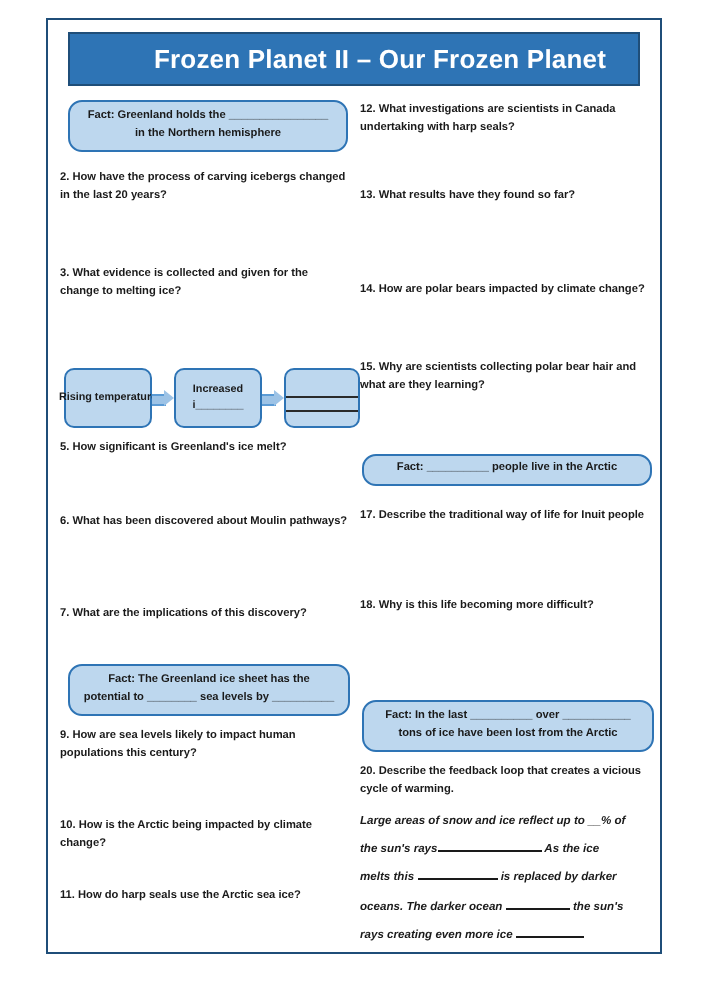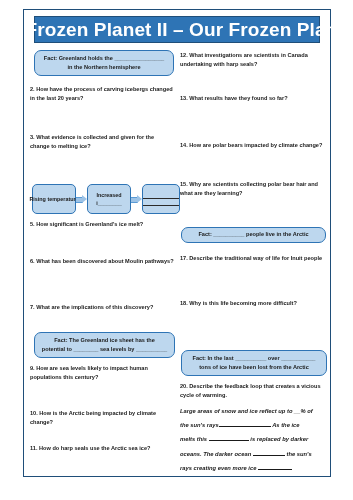--- a/index.html
+++ b/index.html
@@ -34,21 +34,21 @@
     height: 27px;
     background: #2e74b5;
     border: 1.6px solid #1f4e79;
     box-sizing: border-box;
     display: flex;
     align-items: center;
     justify-content: center;
   }
   .banner-title {
     color: #ffffff;
-    font-size: 19px;
+    font-size: 13px;
     font-weight: bold;
     letter-spacing: 0.1px;
     white-space: nowrap;
     padding-left: 26px;
   }
 
   .columns {
     position: absolute;
     left: 0;
     top: 36px;

